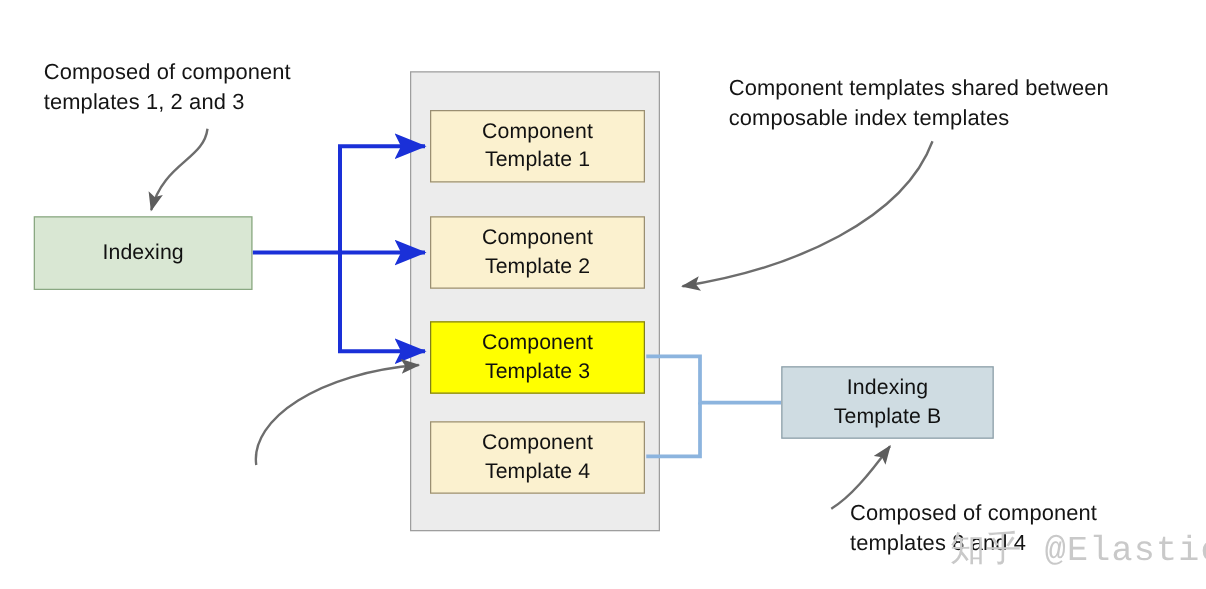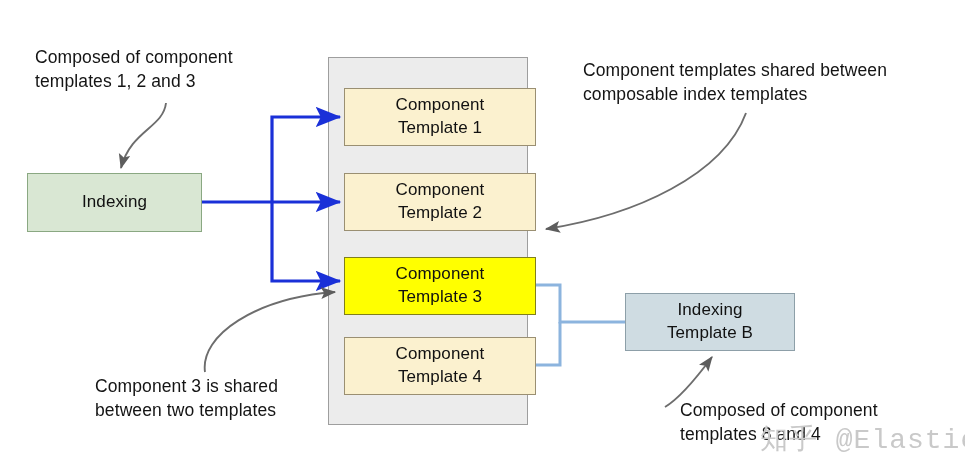--- a/index.html
+++ b/index.html
@@ -43,21 +43,21 @@
     left: 27px;  top: 173px;  width: 175px; height: 59px;
     background: #d9e7d3;
     border: 1.5px solid #8aa882;
   }
   .tmpl-b {
     left: 625px; top: 293px; width: 170px; height: 58px;
     background: #cfdce2;
     border: 1.5px solid #8d9fa8;
   }
   .comp {
-    left: 344px; width: 192px; height: 58px;
+    left: 344px; width: 172px; height: 58px;
     background: #fbf1cf;
     border: 1.5px solid #9a8f72;
   }
   .comp-1 { top: 88px; }
   .comp-2 { top: 173px; }
   .comp-3 {
     top: 257px;
     background: #ffff00;
     border: 1.5px solid #807f1d;
   }
@@ -165,24 +165,20 @@
   <div class="note note-tl">
     <span class="line">Composed of component</span>
     <span class="line">templates 1, 2 and 3</span>
   </div>
 
   <div class="note note-tr">
     <span class="line">Component templates shared between</span>
     <span class="line">composable index templates</span>
   </div>
 
-  <div class="note note-bl">
-    <span class="line">Component 3 is shared</span>
-    <span class="line">between two templates</span>
-  </div>
 
   <div class="note note-br">
     <span class="line">Composed of component</span>
     <span class="line">templates 8 and 4</span>
   </div>
 
   <div class="watermark">知乎 @Elastic</div>
 
 </div>
 

